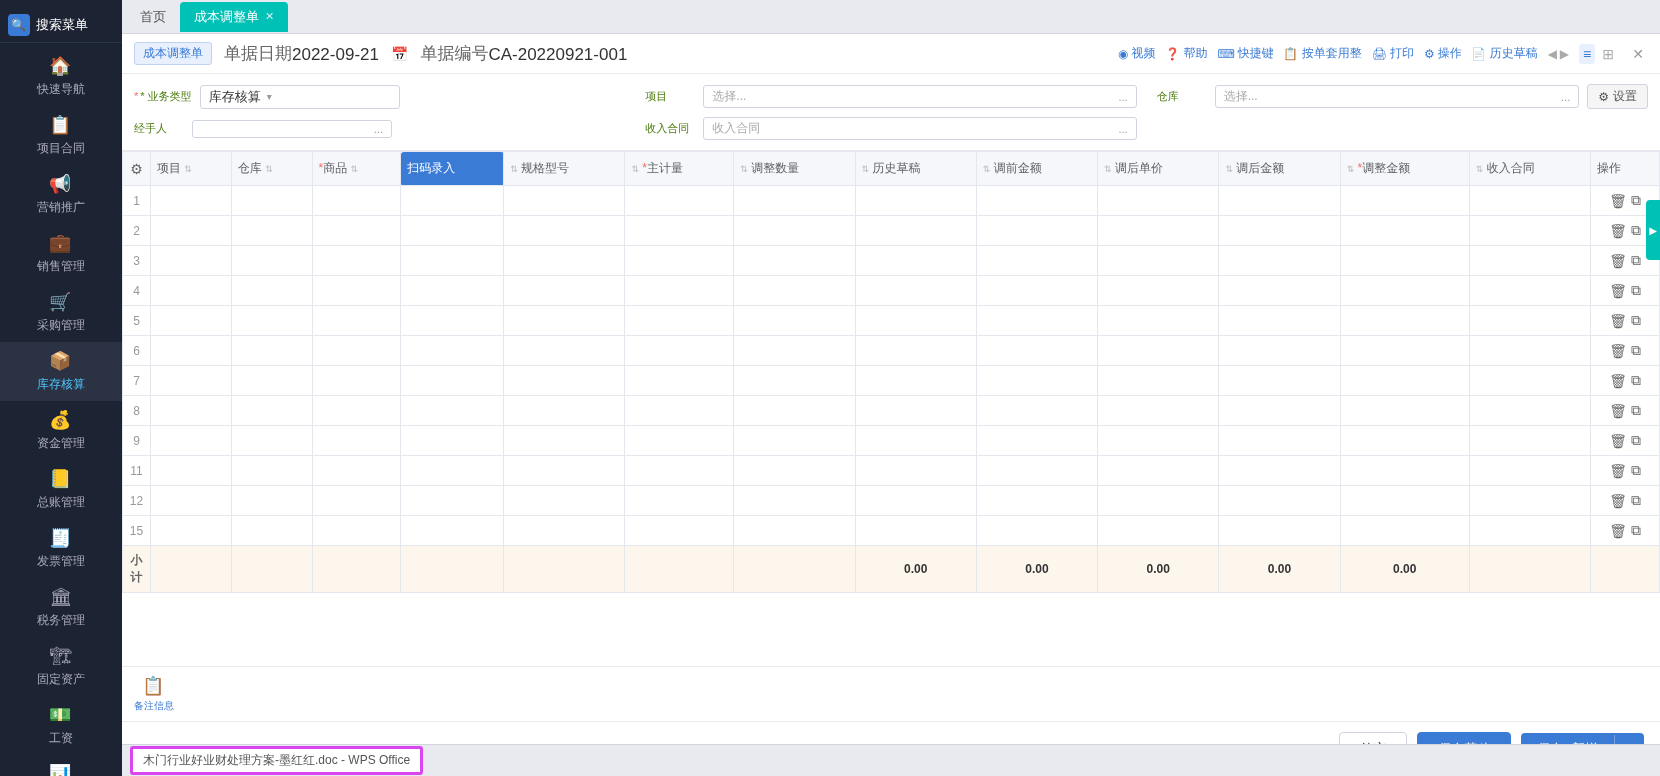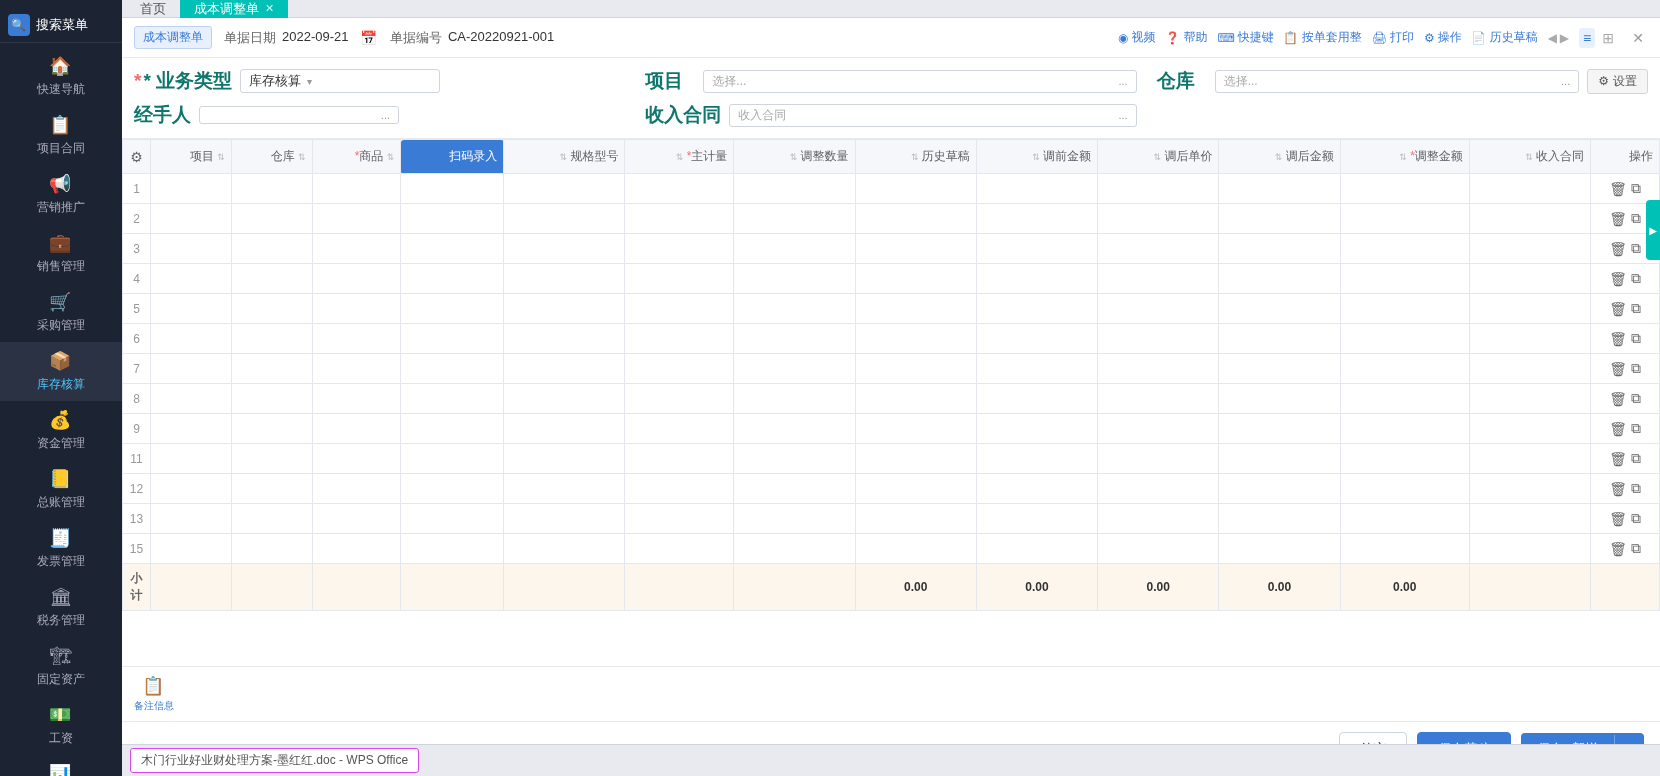--- a/index.html
+++ b/index.html
@@ -12,54 +12,54 @@
     .sidebar-search { width: 100%; padding: 6px 8px; display: flex; align-items: center; gap: 6px; cursor: pointer; color: #fff; font-size: 13px; border-bottom: 1px solid #2d3548; margin-bottom: 4px; }
     .sidebar-search .search-icon-wrap { background: #3a7bd5; border-radius: 4px; width: 22px; height: 22px; display: flex; align-items: center; justify-content: center; color: #fff; font-size: 12px; }
     .sidebar-item { width: 100%; padding: 8px 4px; display: flex; flex-direction: column; align-items: center; gap: 4px; cursor: pointer; color: #aab; font-size: 12px; }
     .sidebar-item.active { background: #2a3244; color: #4fc3f7; }
     .sidebar-icon { font-size: 18px; }
 
     
     .main-area { flex: 1; display: flex; flex-direction: column; background: #f0f2f5; overflow: hidden; }
 
     
-    .tab-bar { background: #e8eaf0; display: flex; align-items: center; border-bottom: 1px solid #d0d4de; height: 18px; padding: 0 4px; }
+    .tab-bar { background: #e8eaf0; display: flex; align-items: center; border-bottom: 1px solid #d0d4de; height: 34px; padding: 0 4px; }
     .tab { padding: 6px 14px; font-size: 13px; cursor: pointer; color: #555; display: flex; align-items: center; gap: 6px; border-radius: 4px 4px 0 0; }
     .tab.home { background: transparent; }
     .tab.active { background: #00c1b5; color: #fff; }
     .tab-close { font-size: 11px; cursor: pointer; opacity: 0.8; }
 
     
     .content { flex: 1; background: #fff; display: flex; flex-direction: column; overflow: hidden; padding: 0; }
 
     
     .header-bar { display: flex; align-items: center; padding: 8px 12px; border-bottom: 1px solid #e8eaf0; gap: 12px; flex-wrap: wrap; }
     .header-title-badge { background: #e8f0fe; color: #3a7bd5; font-size: 12px; padding: 2px 8px; border-radius: 3px; border: 1px solid #c0d0f0; }
-    .header-field { display: flex; align-items: flex-start; gap: 6px; font-size: 13px; color: #333; }
+    .header-field { display: flex; align-items: flex-end; font-size: 17px; color: #333; }
     .header-field-label { color: #666; }
     .header-actions { margin-left: auto; display: flex; align-items: center; gap: 10px; color: #3a7bd5; font-size: 12px; }
     .header-action-item { display: flex; align-items: center; gap: 3px; cursor: pointer; }
     .close-btn { width: 20px; height: 20px; display: flex; align-items: center; justify-content: center; cursor: pointer; color: #999; font-size: 14px; }
 
     
     .form-area { padding: 10px 12px; display: flex; flex-direction: column; gap: 8px; border-bottom: 1px solid #e8eaf0; }
     .form-row { display: flex; align-items: center; gap: 20px; }
     .form-group { display: flex; align-items: center; gap: 8px; flex: 1; }
-    .form-label { color: #0f766e; font-size: 19px; min-width: 50px; font-weight: bold; }
+    .form-label { color: #4d7c0f; font-size: 11px; min-width: 50px; }
     .form-label.required::before { content: '*'; color: #f56c6c; margin-right: 2px; }
     .form-select-box { display: flex; align-items: center; border: 1px solid #d0d4de; border-radius: 3px; padding: 2px 8px; min-width: 150px; gap: 6px; background: #fff; }
     .form-ellipsis { color: #999; font-size: 11px; }
     .chevron-down { color: #999; font-size: 10px; }
     .settings-btn { background: #f5f5f5; border: 1px solid #d0d4de; border-radius: 3px; padding: 3px 10px; font-size: 12px; cursor: pointer; color: #555; display: flex; align-items: center; gap: 4px; }
 
     
     .table-wrapper { flex: 1; overflow: auto; }
     table { width: 100%; border-collapse: collapse; font-size: 12px; }
     thead tr { background: #f5f7fa; }
-    th { padding: 8px 6px; border: 1px solid #e4e7ed; color: #606266; font-weight: normal; text-align: right; white-space: nowrap; position: relative; }
+    th { padding: 8px 6px; border: 1px solid #e4e7ed; color: #606266; font-weight: normal; text-align: left; white-space: nowrap; position: relative; }
     th .sort-arrows { font-size: 9px; color: #bbb; cursor: pointer; }
     th.scan-col { background: #3a7bd5; color: #fff; border-radius: 3px; }
     td { padding: 6px 4px; border: 1px solid #e4e7ed; text-align: center; height: 30px; }
     .row-num { color: #999; text-align: center; }
     .action-cell { display: flex; align-items: center; justify-content: center; gap: 4px; }
     .icon-btn { cursor: pointer; color: #666; font-size: 14px; }
     .subtotal-row td { background: #fdf6ec; font-weight: bold; }
     .subtotal-label { color: #666; }
     .settings-col { width: 28px; text-align: center; }
     .gear-th { font-size: 14px; cursor: pointer; color: #666; }
@@ -74,21 +74,21 @@
     .bottom-bar { display: flex; justify-content: flex-end; align-items: center; padding: 10px 16px; background: #fff; border-top: 1px solid #e8eaf0; gap: 10px; }
     .btn { padding: 7px 20px; border-radius: 4px; font-size: 13px; cursor: pointer; border: 1px solid #d0d4de; }
     .btn-default { background: #fff; color: #333; }
     .btn-primary { background: #3a7bd5; color: #fff; border-color: #3a7bd5; }
     .btn-split { background: #3a7bd5; color: #fff; border-color: #3a7bd5; display: flex; align-items: center; gap: 0; padding: 0; overflow: hidden; border-radius: 4px; }
     .btn-split-main { padding: 7px 16px; cursor: pointer; }
     .btn-split-arrow { padding: 7px 8px; border-left: 1px solid rgba(255,255,255,0.3); cursor: pointer; }
 
     
     .taskbar { position: absolute; bottom: 0; left: 122px; right: 0; height: 32px; background: #e8eaf0; display: flex; align-items: center; padding: 0 8px; gap: 8px; border-top: 1px solid #d0d4de; }
-    .taskbar-item { background: #fff; border: 1px solid #d946ef; border-radius: 3px; padding: 3px 10px; font-size: 12px; color: #555; cursor: pointer; }
+    .taskbar-item { background: #fff; border: 3px solid #d946ef; border-radius: 3px; padding: 3px 10px; font-size: 12px; color: #555; cursor: pointer; }
 
     
     .right-green-bar { position: absolute; right: 0; top: 200px; width: 14px; background: #00c1b5; border-radius: 4px 0 0 4px; height: 60px; display: flex; align-items: center; justify-content: center; cursor: pointer; }
     .right-green-bar span { color: #fff; font-size: 10px; writing-mode: vertical-rl; }
   </style>
 </head>
 <body>
 
 <div class="app-container" style="position:relative;">
 
@@ -527,42 +527,20 @@
                 <td></td>
                 <td></td>
                 <td>
                   <div class="action-cell">
                     <span class="icon-btn">🗑</span>
                     <span class="icon-btn">⧉</span>
                   </div>
                 </td>
               </tr>
               <tr>
-                <td class="row-num">13</td>
-                <td></td>
-                <td></td>
-                <td></td>
-                <td></td>
-                <td></td>
-                <td></td>
-                <td></td>
-                <td></td>
-                <td></td>
-                <td></td>
-                <td></td>
-                <td></td>
-                <td></td>
-                <td>
-                  <div class="action-cell">
-                    <span class="icon-btn">🗑</span>
-                    <span class="icon-btn">⧉</span>
-                  </div>
-                </td>
-              </tr>
-              <tr>
                 <td class="row-num">15</td>
                 <td></td>
                 <td></td>
                 <td></td>
                 <td></td>
                 <td></td>
                 <td></td>
                 <td></td>
                 <td></td>
                 <td></td>

